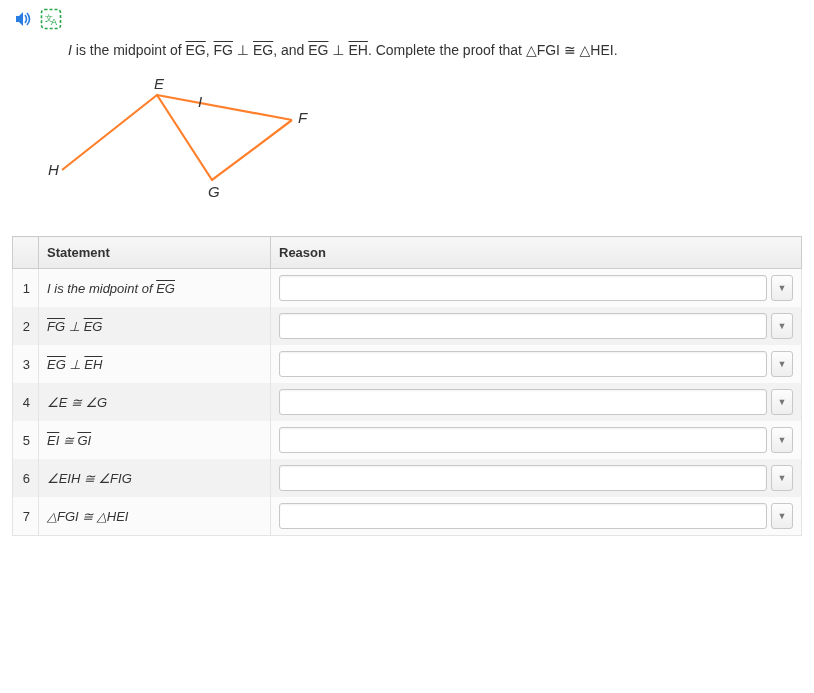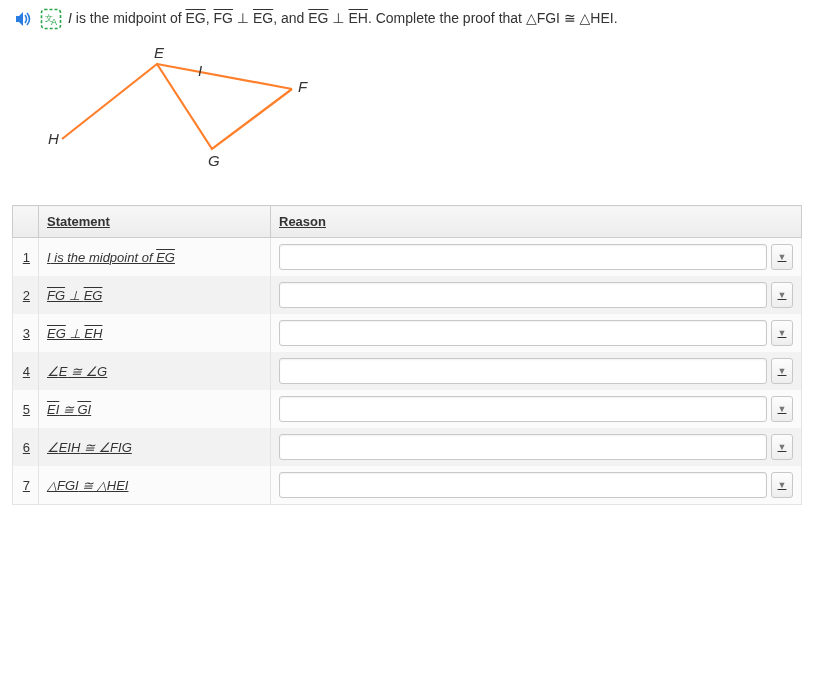--- a/index.html
+++ b/index.html
@@ -19,31 +19,30 @@
     line-height: 1.5;
   }
   .icon-btn {
     display: inline-flex;
     align-items: center;
     justify-content: center;
     width: 22px;
     height: 22px;
     flex-shrink: 0;
   }
-  .prompt-text { flex: 1; }
+  .prompt-text { flex: 1; margin-top: 32px; }
   .prompt-text i { font-style: italic; }
   .over { text-decoration: overline; }
   .figure {
     margin: 14px 0 18px 30px;
   }
   table.proof {
     border-collapse: collapse;
     width: 100%;
     margin-top: 9px;
-    text-decoration: underline;
   }
   table.proof th {
     text-align: left;
     font-weight: bold;
     font-size: 13px;
     padding: 8px 8px;
     background: linear-gradient(#f7f7f7,#ececec);
     border: 1px solid #ccc;
     color: #333;
   }

